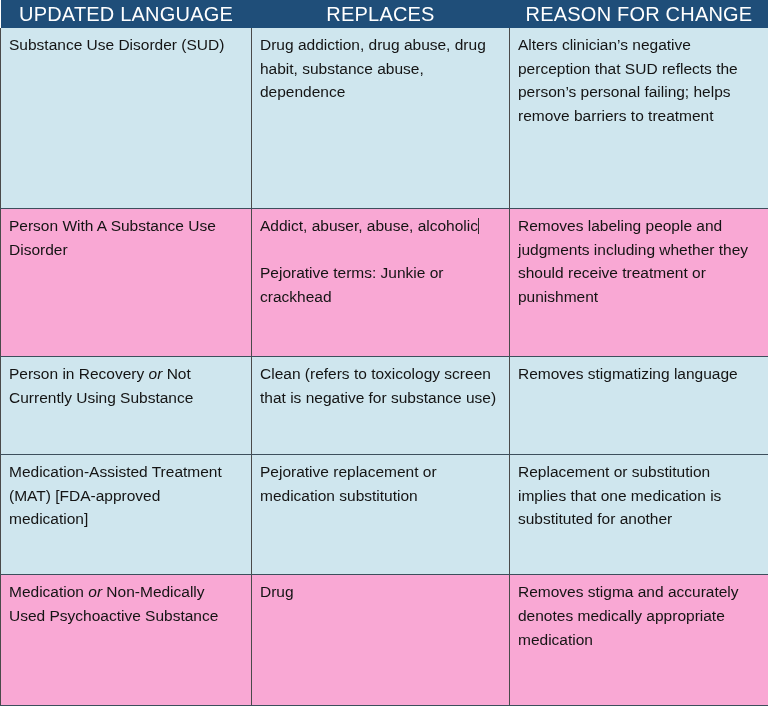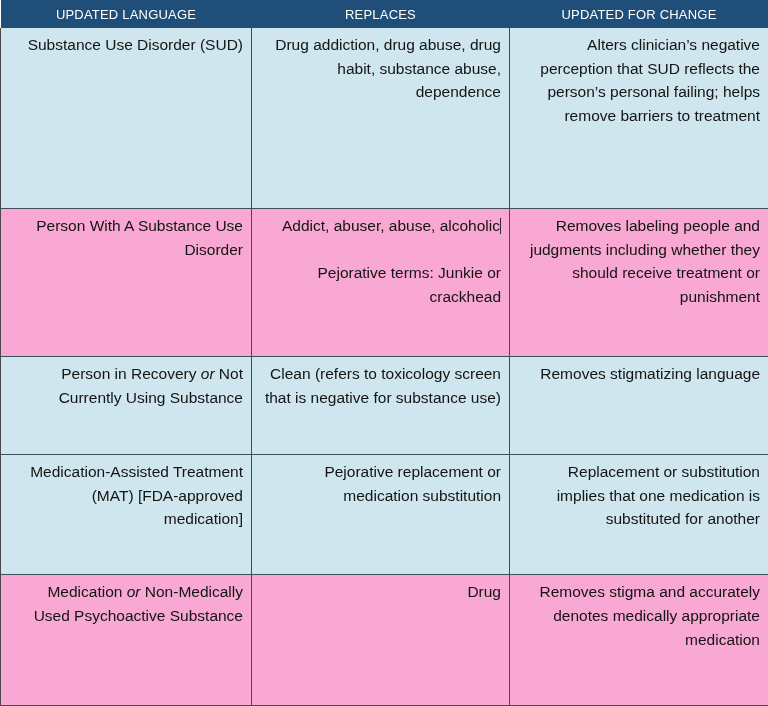--- a/index.html
+++ b/index.html
@@ -21,21 +21,21 @@
     table-layout: fixed;
   }
 
   
   #terminology-table thead tr {
     background: #1F4E79;
   }
   #terminology-table thead th {
     color: #ffffff;
     font-weight: 400;
-    font-size: 13px;
+    font-size: 20px;
     letter-spacing: .2px;
     text-align: center;
     vertical-align: middle;
     height: 28px;
     padding: 0 6px;
     border: none;
     white-space: nowrap;
   }
   #terminology-table thead th.col-1 { text-align: center; }
   #terminology-table thead th.col-2 { text-align: center; }
@@ -68,21 +68,21 @@
   col.c2 { width: 258px; }
   col.c3 { width: 259px; }
 
   
   tr.r0 td { height: 162px; }
   tr.r1 td { height: 131px; }
   tr.r2 td { height: 83px; margin-top: 28px; }
   tr.r3 td { height: 84px; }
   tr.r4 td { height: 104px; }
   tr.r5 td { height: 114px; }
-  .cell-para { display: block; text-align: right; }
+  .cell-para { display: block; }
   .spacer-line { display: block; height: 1.52em; }
 
   em.term-or {
     font-style: italic;
   }
 
   
   .text-caret {
     display: inline-block;
     width: 1px;
@@ -99,21 +99,21 @@
   <colgroup>
     <col class="c1">
     <col class="c2">
     <col class="c3">
   </colgroup>
 
   <thead>
     <tr>
       <th class="col-1">UPDATED LANGUAGE</th>
       <th class="col-2">REPLACES</th>
-      <th class="col-3">UPDATED FOR CHANGE</th>
+      <th class="col-3">REASON FOR CHANGE</th>
     </tr>
   </thead>
 
   <tbody>
 
     <tr class="shaded r0">
       <td>
         <span class="cell-para">Substance Use Disorder (SUD)</span>
       </td>
       <td>

